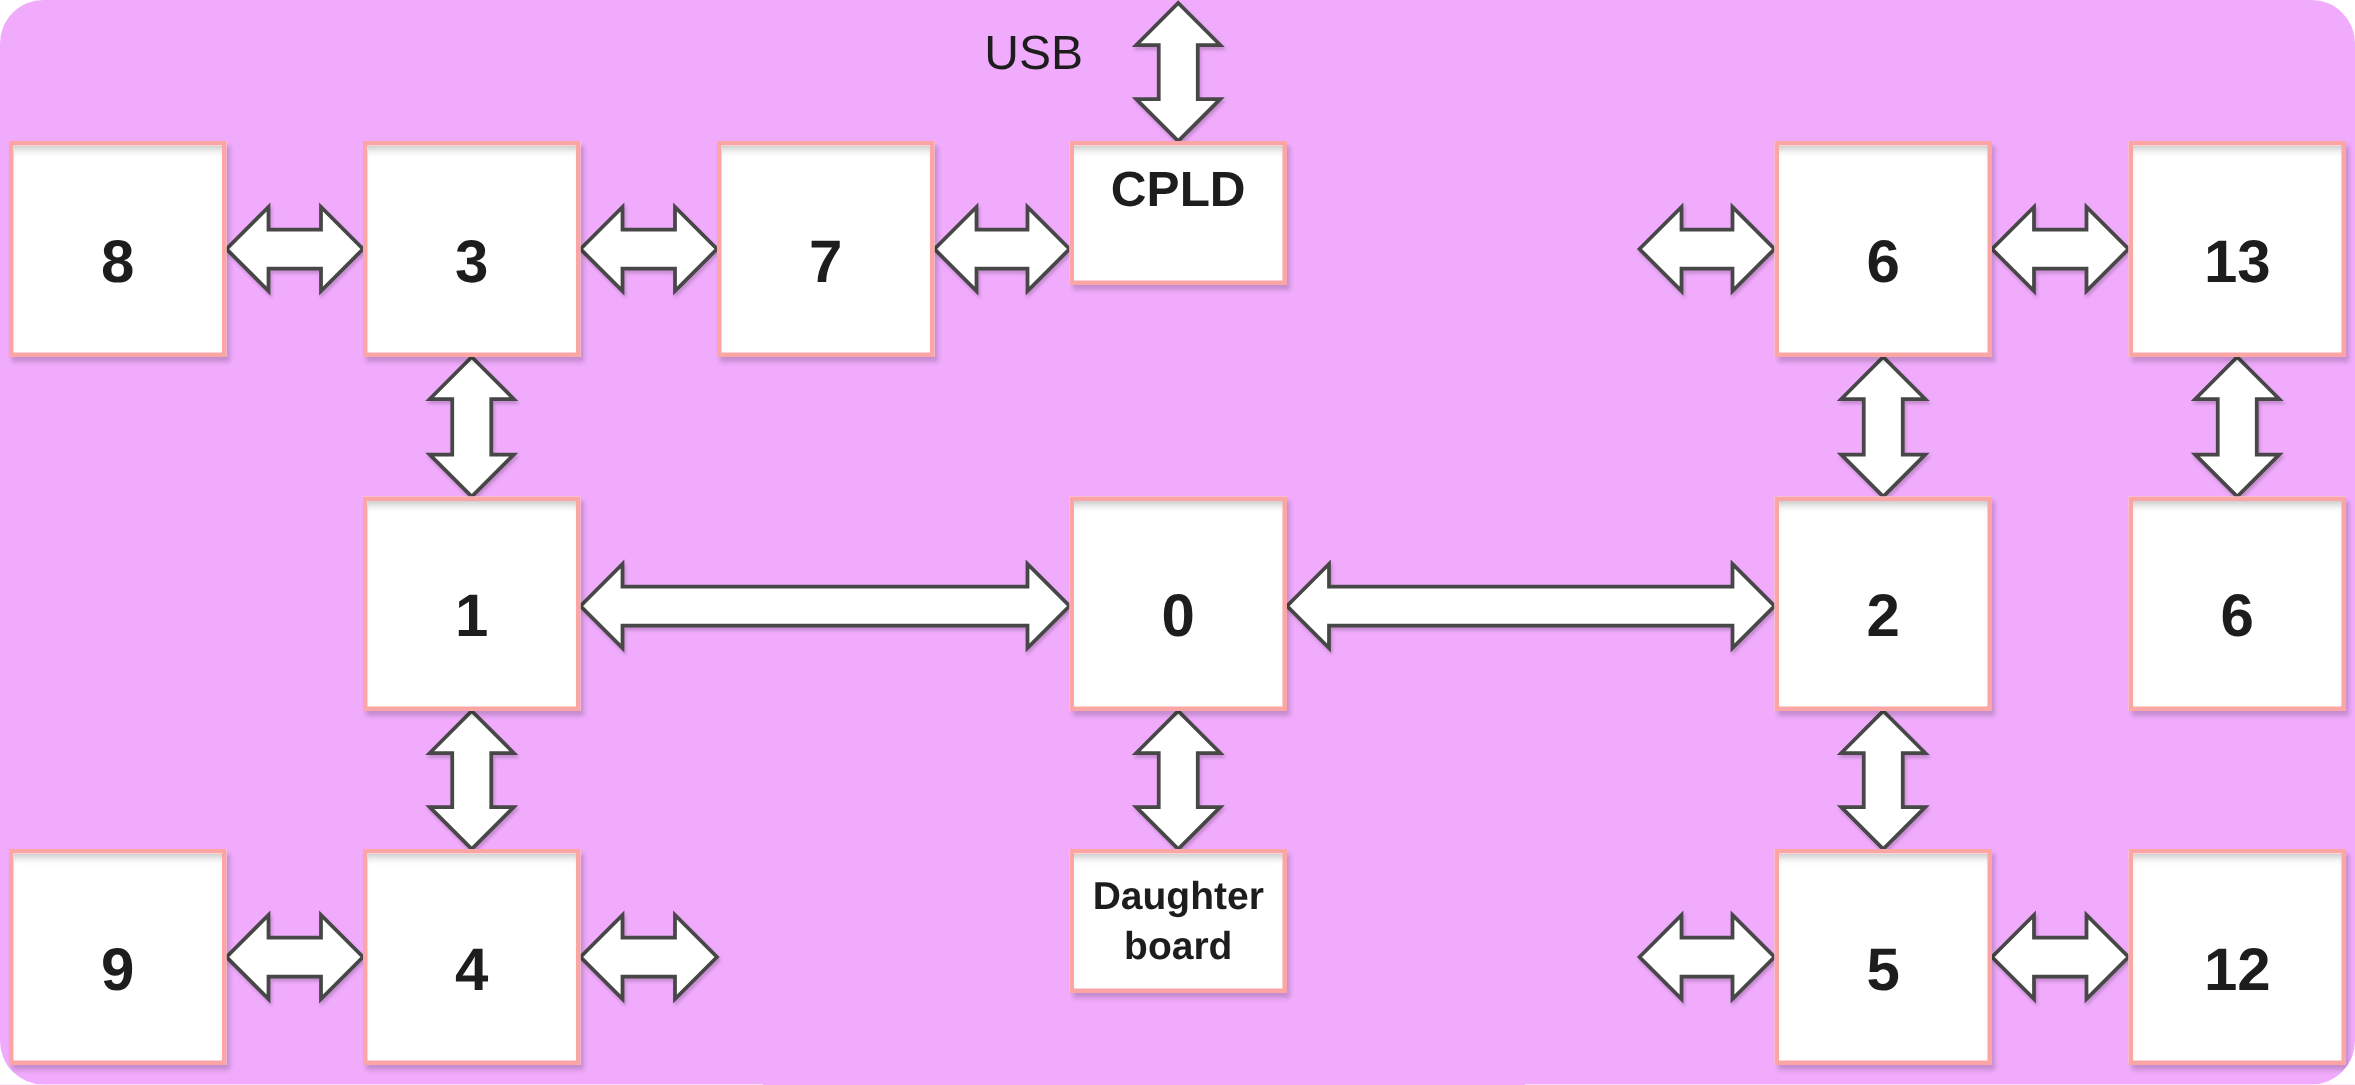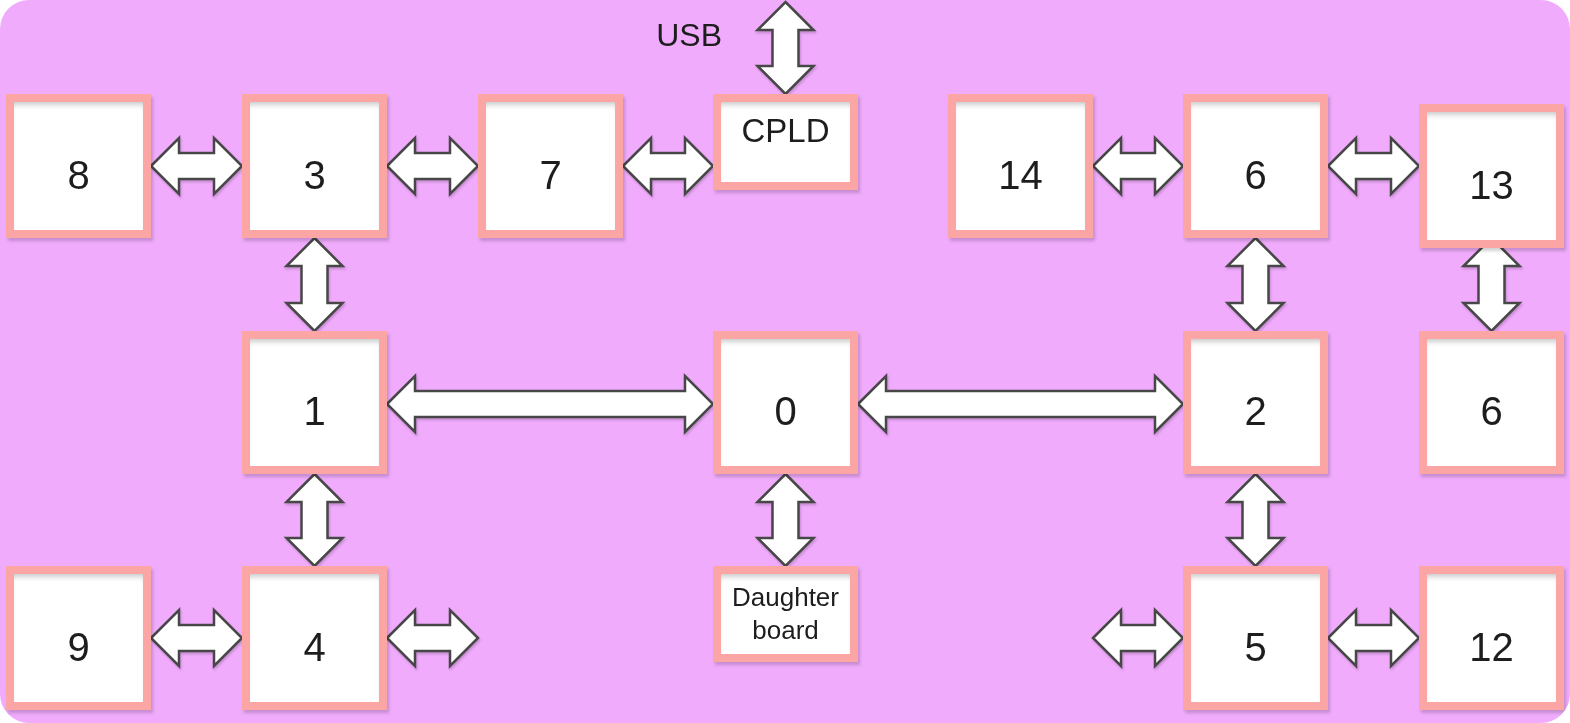--- a/index.html
+++ b/index.html
@@ -13,30 +13,31 @@
     width: 1570px;
     height: 723px;
     background: #f0abfc;
     overflow: hidden;
     border-radius: 29px;
   }
   .node {
     position: absolute;
     box-sizing: border-box;
     background: #ffffff;
-    border: 8px solid #fca5a5;
+    border: 3px solid #fca5a5;
     color: #1d1d1d;
     display: flex;
     align-items: center;
     justify-content: center;
     font-size: 40px;
     padding-top: 18px;
     box-shadow: 2px 3px 3px rgba(0,0,0,0.18),
                 inset 0 6px 6px -4px rgba(0,0,0,0.25);
     z-index: 2;
+    font-weight: bold;
   }
   .node.cpld {
     align-items: flex-start;
     padding-top: 10px;
     font-size: 33px;
   }
   .node.daughter {
     font-size: 26px;
     line-height: 33px;
     text-align: center;
@@ -68,23 +69,22 @@
 <body>
 
 <div class="stage">
 
   <div class="free-label" style="left:598px; top:17px; width:124px;">USB</div>
 
   <div class="node" style="left:6px;    top:94px; width:145px; height:144px;">8</div>
   <div class="node" style="left:242px;  top:94px; width:145px; height:144px;">3</div>
   <div class="node" style="left:478px;  top:94px; width:145px; height:144px;">7</div>
   <div class="node cpld" style="left:713px; top:94px; width:145px; height:96px;">CPLD</div>
-  <div class="node" style="left:948px;  top:94px; width:145px; height:144px;">14</div>
   <div class="node" style="left:1183px; top:94px; width:145px; height:144px;">6</div>
-  <div class="node" style="left:1419px; top:104px; width:145px; height:144px;">13</div>
+  <div class="node" style="left:1419px; top:94px; width:145px; height:144px;">13</div>
 
   <div class="node" style="left:242px;  top:331px; width:145px; height:143px;">1</div>
   <div class="node" style="left:713px;  top:331px; width:145px; height:143px;">0</div>
   <div class="node" style="left:1183px; top:331px; width:145px; height:143px;">2</div>
   <div class="node" style="left:1419px; top:331px; width:145px; height:143px;">6</div>
 
   <div class="node" style="left:6px;    top:566px; width:145px; height:144px;">9</div>
   <div class="node" style="left:242px;  top:566px; width:145px; height:144px;">4</div>
   <div class="node daughter" style="left:713px; top:566px; width:145px; height:96px;">Daughter board</div>
   <div class="node" style="left:1183px; top:566px; width:145px; height:144px;">5</div>

